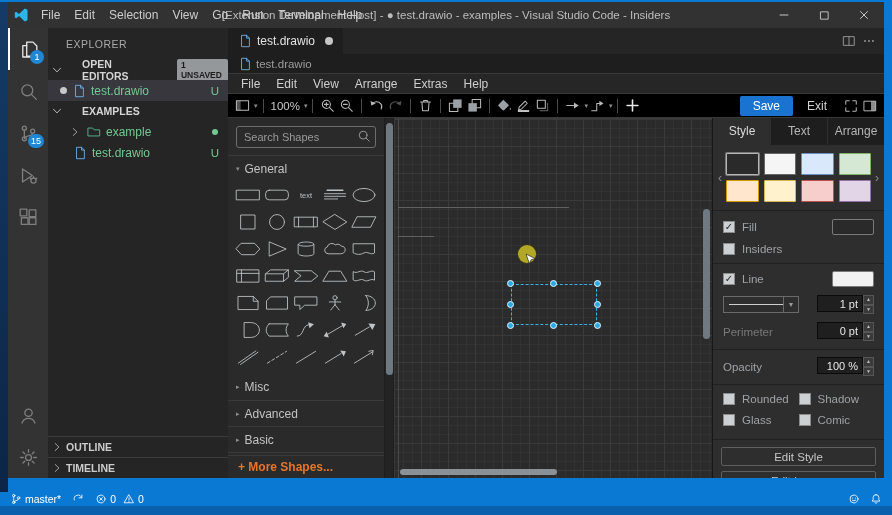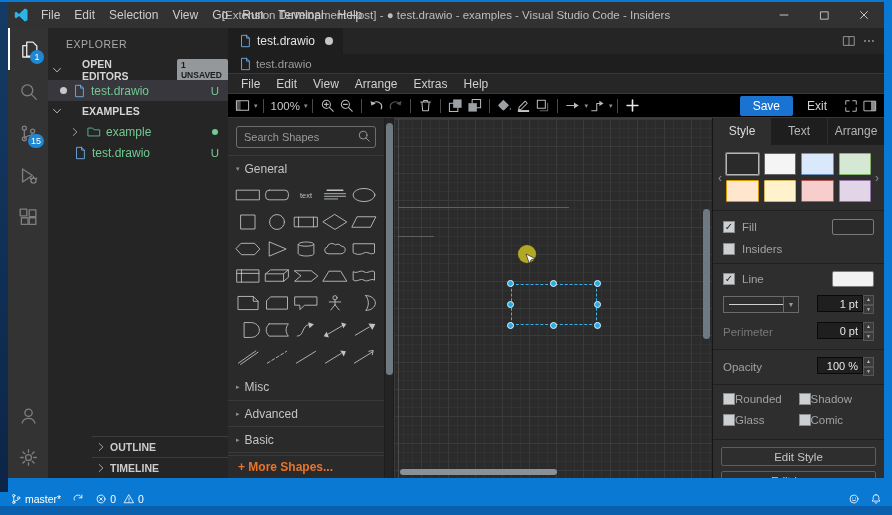--- a/index.html
+++ b/index.html
@@ -31,21 +31,21 @@
 
   .sidebar { width:180px; background:#252526; display:flex; flex-direction:column; font-size:12px; flex:none; }
   .sidebar-title { height:32px; display:flex; align-items:center; padding-left:18px; font-size:10.5px; letter-spacing:.5px; color:#a9a9a9; }
   .section-header { height:20px; display:flex; align-items:center; font-size:10.5px; font-weight:bold; color:#d5d5d5; padding-left:2px; gap:18px; }
   .unsaved-badge { margin-left:6px; background:#95989a; color:#1c1c1c; font-size:8.5px; font-weight:bold; padding:1.5px 4px; border-radius:2px; }
   .tree-row { height:21px; display:flex; align-items:center; gap:5px; color:#73c991; }
   .tree-row.selected { background:#37373d; }
   .mod-dot { width:7px; height:7px; border-radius:50%; background:#c8c8c8; flex:none; }
   .git-letter { margin-left:auto; margin-right:9px; color:#73c991; font-size:11.5px; }
   .green-dot { margin-left:auto; margin-right:10px; width:6px; height:6px; border-radius:50%; background:#73c991; }
-  .sidebar-bottom { margin-top:auto;padding-left:44px; }
+  .sidebar-bottom { margin-top:auto; }
   .collapse-row { height:21px; display:flex; align-items:center; gap:2px; font-size:10.5px; font-weight:bold; color:#cccccc; border-top:1px solid #3c3c3c; padding-left:2px; }
 
   
   .editor { flex:1; display:flex; flex-direction:column; background:#1e1e1e; min-width:0; }
   .tabbar { height:26px; background:#252526; display:flex; align-items:stretch; flex:none; }
   .tab { background:#1e1e1e; display:flex; align-items:center; gap:5px; padding:0 10px; font-size:12px; color:#e4e4e4; }
   .tab-dirty { width:8px; height:8px; border-radius:50%; background:#c6c6c6; margin-left:5px; }
   .tab-actions { margin-left:auto; display:flex; align-items:center; gap:6px; color:#969696; padding-right:8px; }
   .breadcrumb { height:19px; display:flex; align-items:center; gap:4px; padding-left:10px; font-size:11.5px; color:#9c9c9c; flex:none; }
 
@@ -120,21 +120,21 @@
   .spin { margin-left:auto; display:flex; align-items:flex-start; }
   .spin-input { width:46px; height:17px; background:#1f1f1f; border:1px solid #0a0a0a; color:#e6e6e6;
     font-size:11px; text-align:right; padding:0 4px; font-family:inherit; }
   .spin-btns { width:11px; height:19px; display:flex; flex-direction:column; }
   .spin-btn { flex:1; background:#3a3a3a; border:1px solid #565656; color:#bbbbbb; font-size:5px;
     display:flex; align-items:center; justify-content:center; line-height:1; }
   .line-select { width:76px; height:17px; border:1px solid #6a6a6a; display:flex; align-items:center; padding-left:5px; }
   .line-preview { flex:1; height:1px; background:#cfcfcf; }
   .line-select-caret { width:15px; height:100%; border-left:1px solid #6a6a6a; display:flex; align-items:center; justify-content:center; color:#999; font-size:7px; }
   .toggle-grid { display:grid; grid-template-columns:1fr 1fr; row-gap:9px; padding:8px 10px 9px; }
-  .toggle-item { display:flex; align-items:center; }
+  .toggle-item { display:flex; align-items:center; gap:7px; }
   .btn-grid { display:grid; grid-template-columns:1fr; gap:5px; padding:7px 8px 0; }
   .fp-btn { background:#2e2e2e; border:1px solid #5e5e5e; border-radius:2px; height:19px;
     display:flex; align-items:center; justify-content:center; color:#c6c6c6; font-size:11.5px; }
 
   
   .statusbar { position:absolute; left:0; bottom:9px; width:100%; height:14px; background:#0a79d4;
     display:flex; align-items:center; padding:0 10px; gap:11px; color:#ffffff; font-size:10.5px; }
   .sb-item { display:flex; align-items:center; gap:3px; }
   .sb-right { margin-left:auto; display:flex; align-items:center; gap:10px; }
   svg { display:block; }

